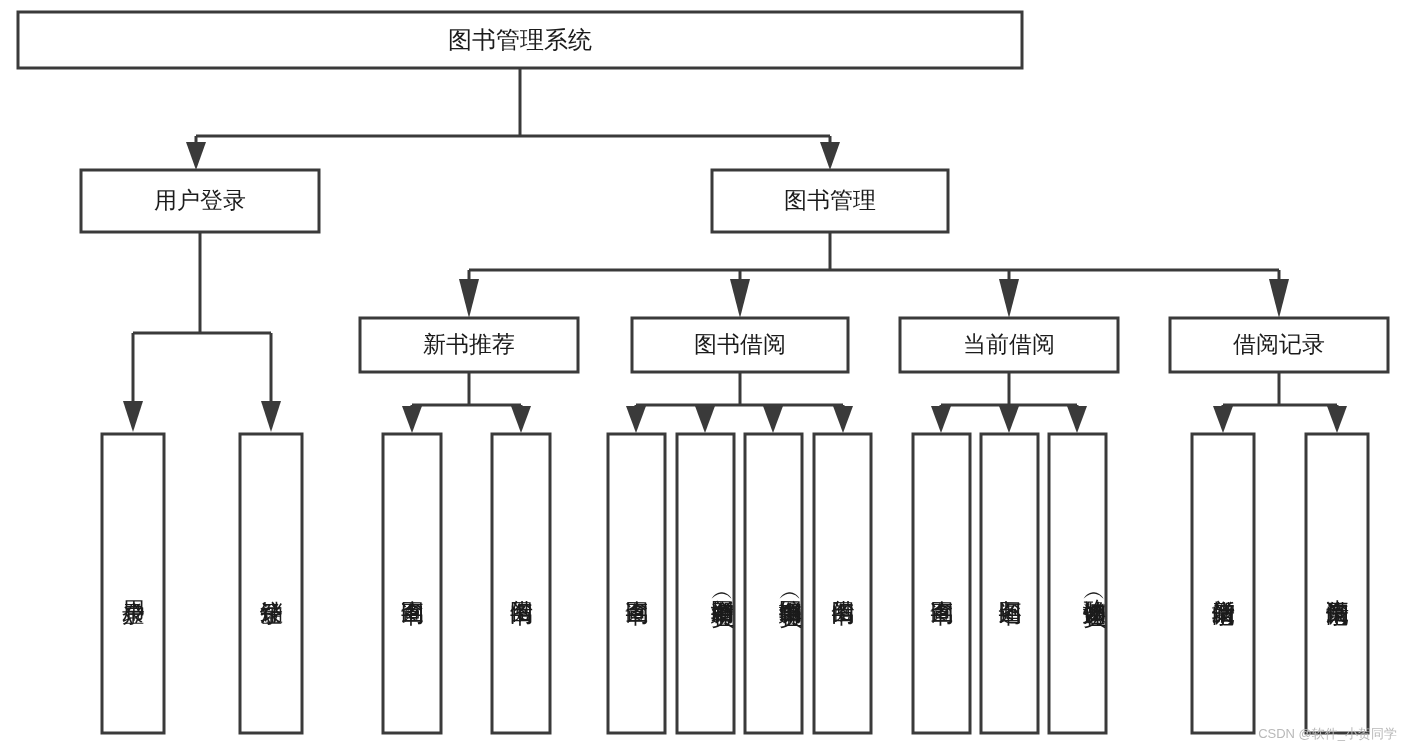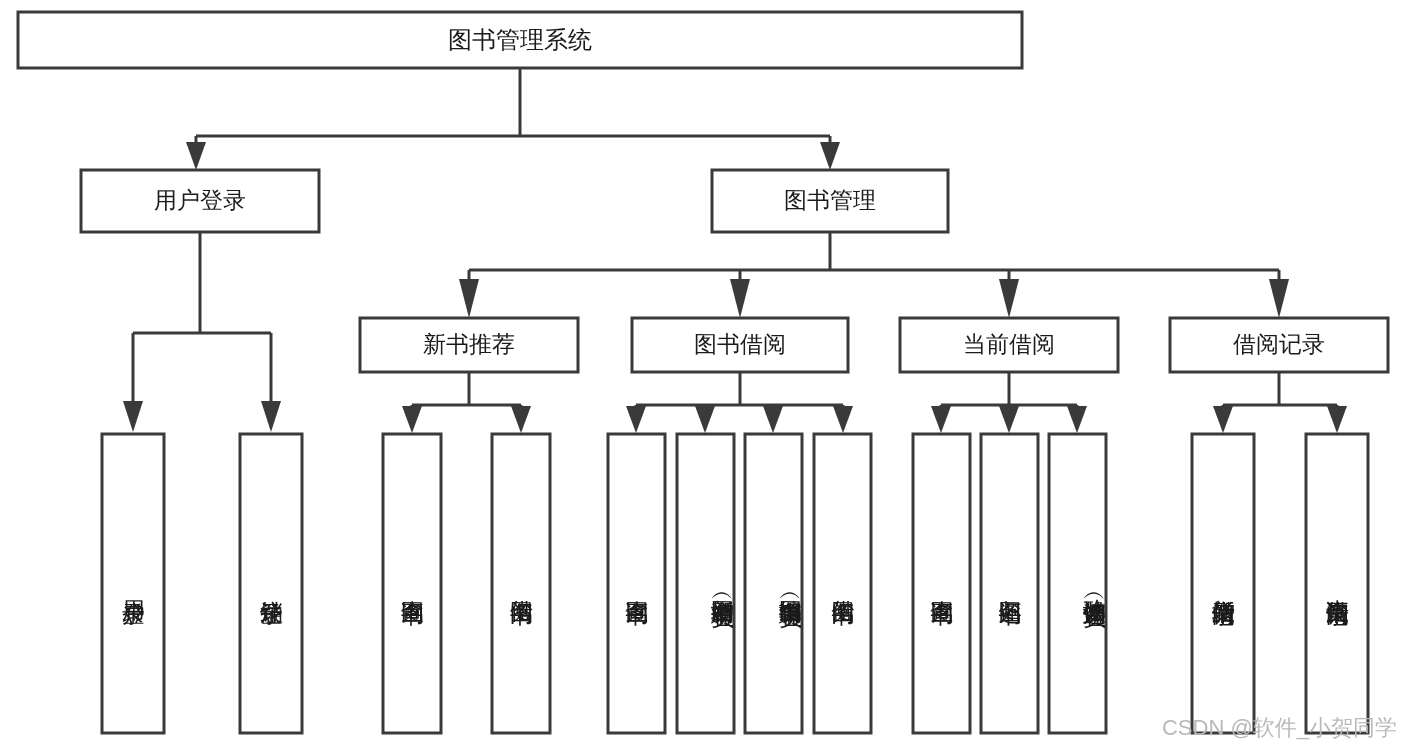--- a/index.html
+++ b/index.html
@@ -77,21 +77,21 @@
     user-select: none;
   }
   .leaf-label.center-v {
     align-items: center;
   }
   .watermark {
     position: absolute;
     right: 8px;
     bottom: 4px;
     font-family: "Liberation Sans", "DejaVu Sans", sans-serif;
-    font-size: 22px;
+    font-size: 13px;
     color: #b9b9b9;
     white-space: nowrap;
     user-select: none;
   }
 </style>
 </head>
 <body>
 
 <div id="diagram-root">
 

